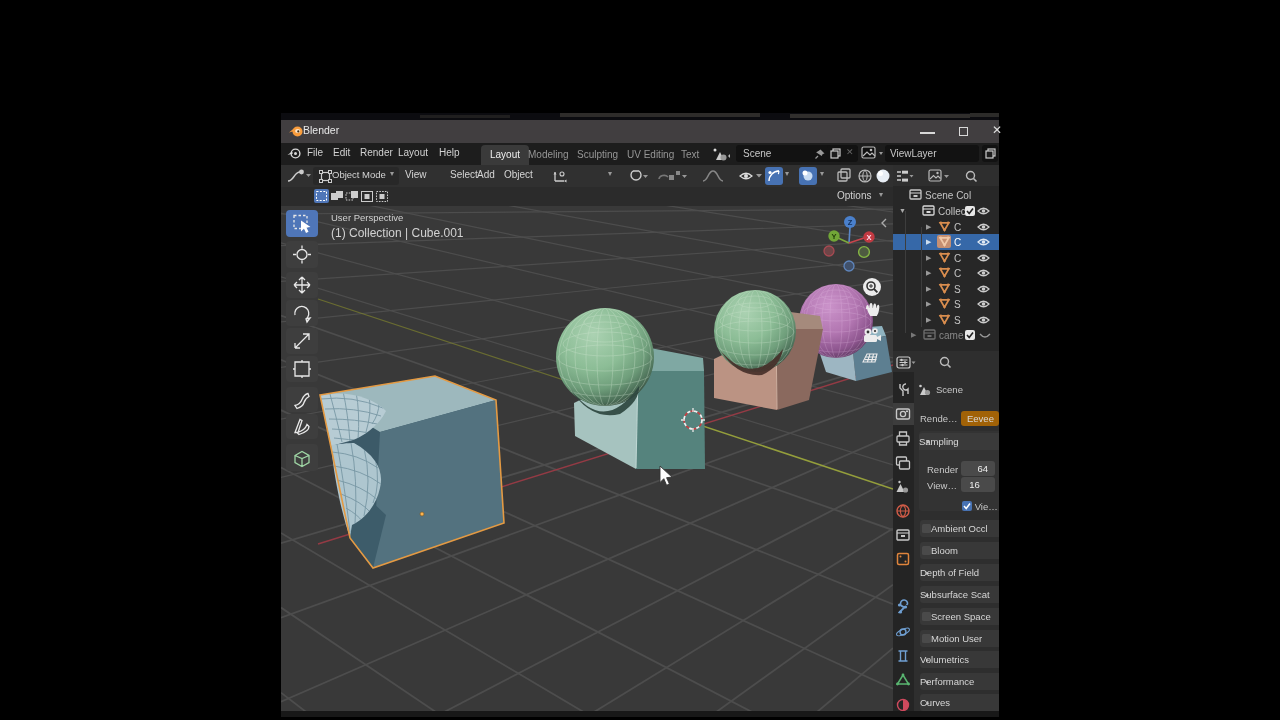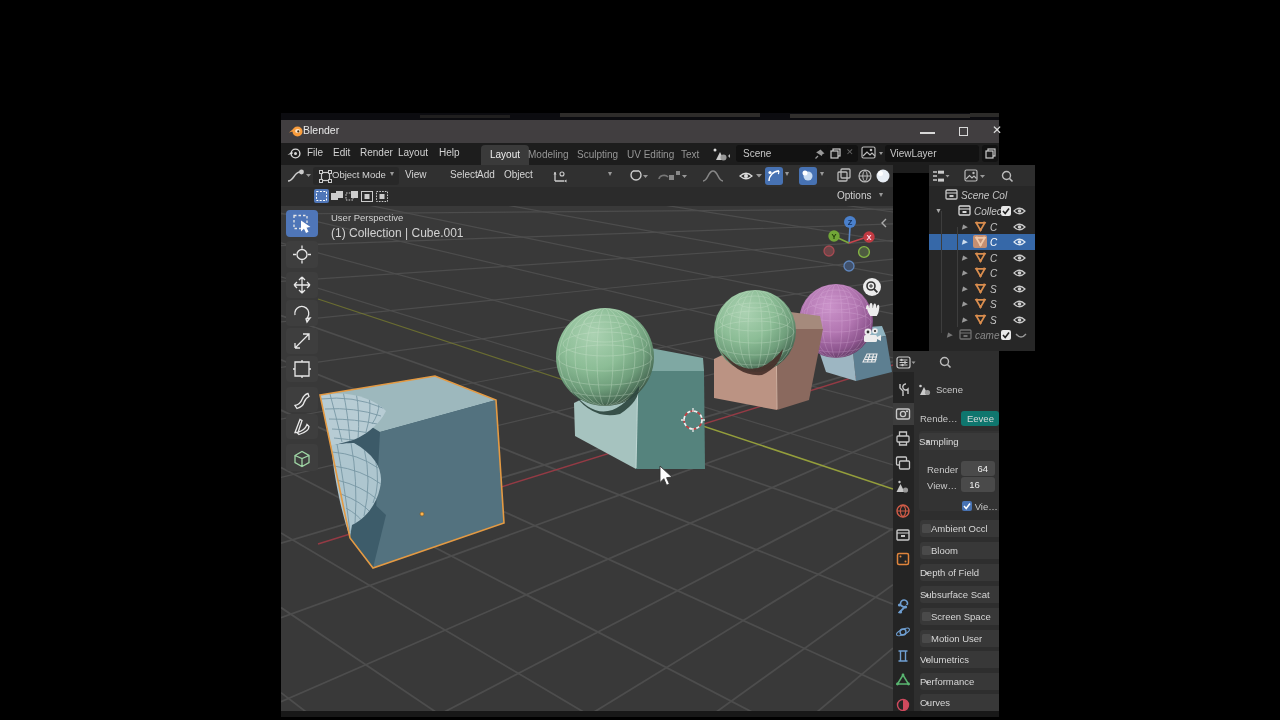--- a/index.html
+++ b/index.html
@@ -12,29 +12,29 @@
 .seam{left:281px;top:113px;width:718px;height:7px;background:#0c0c10;}
 .tbar{left:281px;top:120px;width:718px;height:23px;background:#413e40;color:#ddd;font-size:11px;}
 .mbar{left:281px;top:143px;width:718px;height:30px;background:#1d1d1d;color:#cfcfcf;font-size:10px;}
 .obar{left:281px;top:165px;width:612px;height:22px;background:#303030;color:#d5d5d5;font-size:10px;}
 .sbar{left:281px;top:187px;width:612px;height:19px;background:#2b2b2b;color:#d0d0d0;font-size:10px;}
 .footer{left:281px;top:711px;width:718px;height:6px;background:#181818;}
 .mtxt{top:4px;color:#d2d2d2;}
 .tab{top:2px;height:20px;line-height:20px;padding:0 9px;color:#969696;font-size:10px;}
 .tab.on{background:#3a3a3a;border-radius:4px 4px 0 0;color:#eee;}
 .fld{background:#121212;border-radius:3px;height:17px;top:2px;color:#c8c8c8;line-height:17px;}
-.outl{left:929px;top:165px;width:106px;height:186px;background:#272727;color:#c5c5c5;font-size:10px;font-style:italic;}
+.outl{left:893px;top:165px;width:106px;height:186px;background:#272727;color:#c5c5c5;font-size:10px;}
 .outlhdr{left:0;top:0;width:106px;height:21px;background:#2e2e2e;}
 .orow{left:0;width:106px;height:15.6px;line-height:15.6px;white-space:nowrap;}
 .props{left:893px;top:351px;width:106px;height:360px;background:#2e2e2e;color:#c8c8c8;font-size:9.5px;}
 .ptabs{left:0;top:21px;width:21px;height:339px;background:#242424;}
 .phdr{left:0;top:0;width:106px;height:21px;background:#2e2e2e;}
 .prow{white-space:nowrap;}
 .collp{left:13px;width:91px;height:17px;background:#383838;border-radius:3px;line-height:17px;color:#d5d5d5;}
-.vbox{background:#0f766e;border-radius:3px;height:15px;line-height:15px;color:#d8d8d8;}
+.vbox{background:#a16207;border-radius:3px;height:15px;line-height:15px;color:#d8d8d8;}
 svg{overflow:visible;}
 </style>
 </head>
 <body>
 <div id="stage">
 
   <div class="seam"></div>
   <div style="left:560px;top:113px;width:200px;height:4px;background:#4a473f;opacity:0.55;"></div>
   <div style="left:790px;top:114px;width:180px;height:4px;background:#55524a;opacity:0.5;"></div>
   <div style="left:420px;top:115px;width:90px;height:3px;background:#3a3833;opacity:0.45;"></div>

